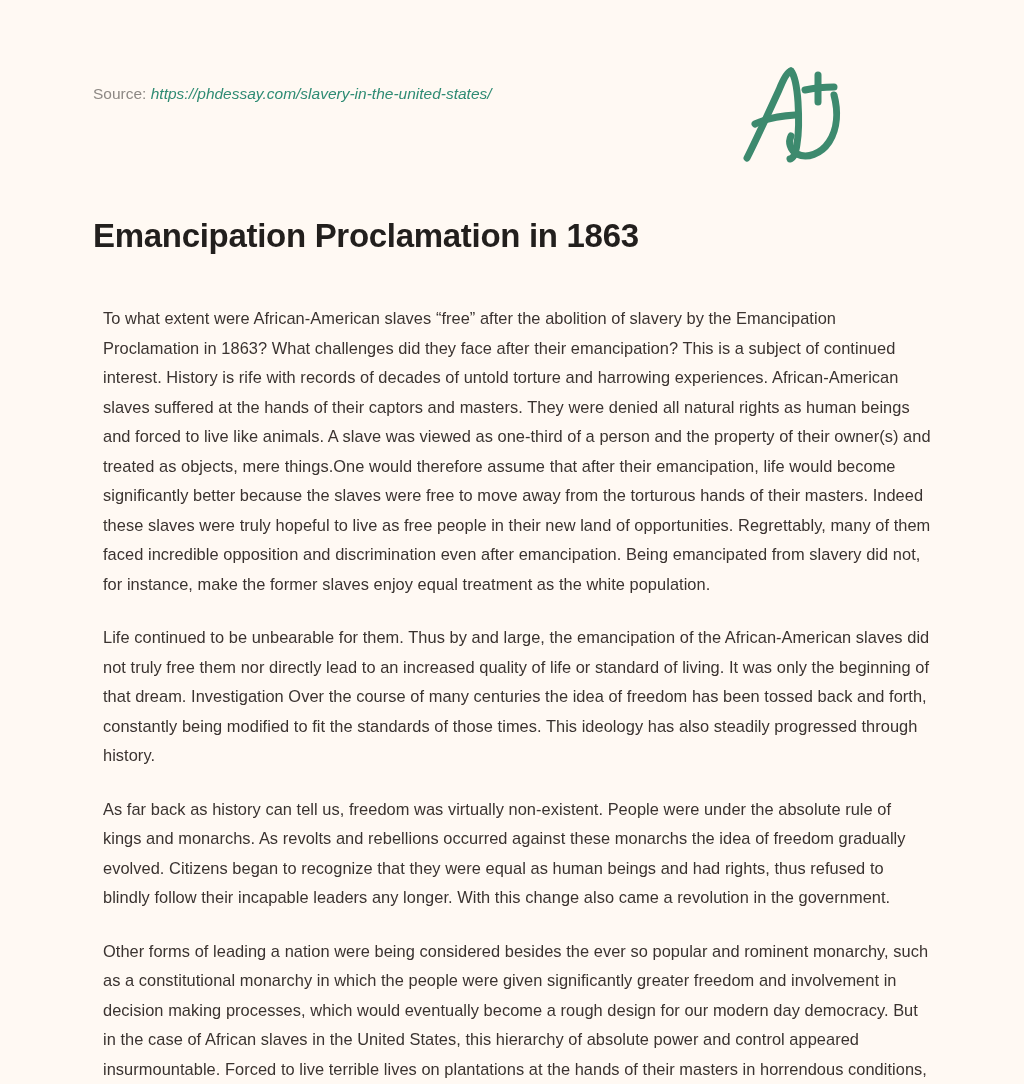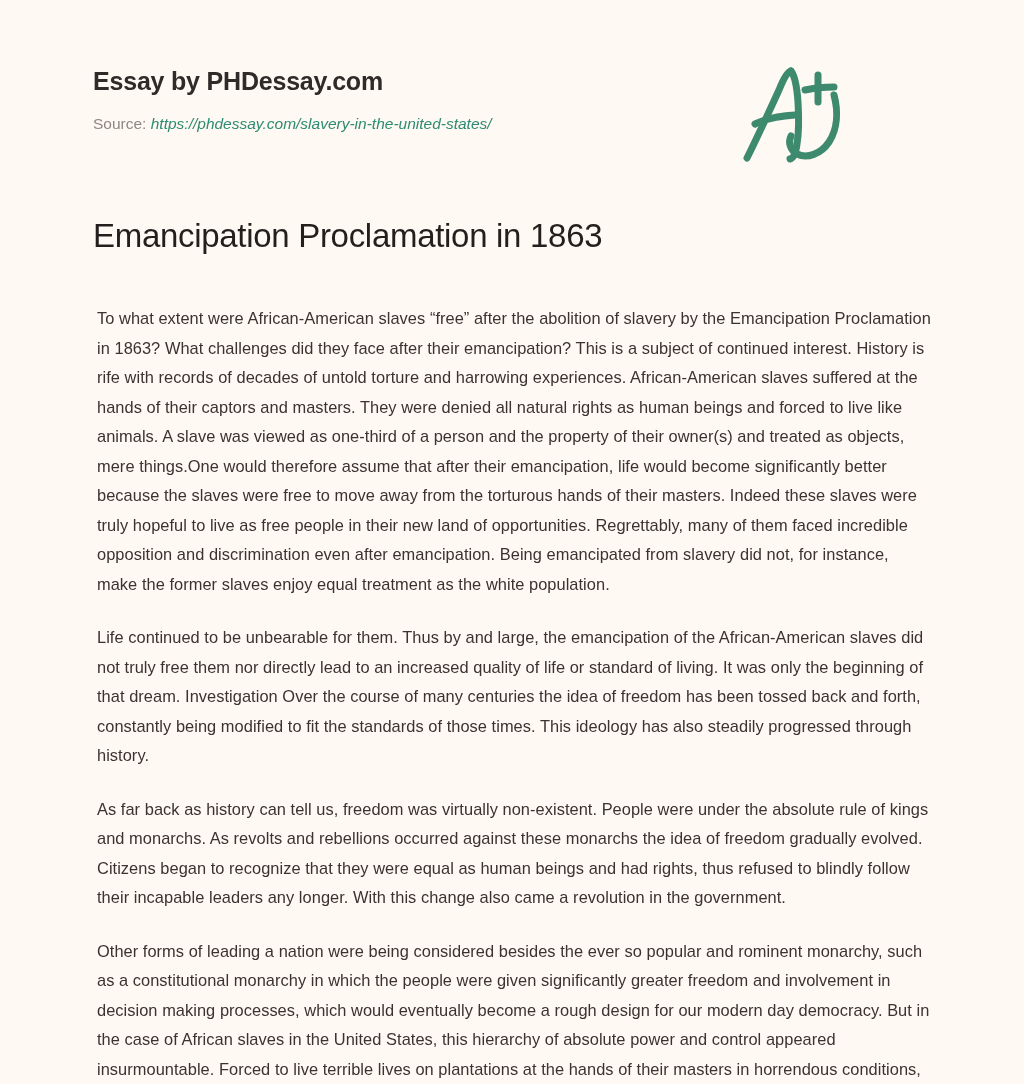--- a/index.html
+++ b/index.html
@@ -70,50 +70,49 @@
     width: 112px;
     height: 104px;
   }
 
   
   .essay-title {
     margin: 0;
     padding-top: 64px;
     font-size: 33px;
     line-height: 40px;
-    font-weight: normal;
+    font-weight: bold;
     letter-spacing: -0.3px;
     color: #221f1d;
   }
 
   
   .essay-body {
     padding-top: 48px;
     width: 838px;
   }
   .essay-body p {
-    margin: 0 0 24px 4px;
+    margin: 0 0 24px 10px;
     font-size: 16.4px;
     line-height: 29.5px;
     color: #3a3330;
     text-align: left;
     letter-spacing: 0.05px;
   }
   .essay-body p:last-child {
     margin-bottom: 0;
   }
 </style>
 </head>
 <body>
 
 <div class="page">
 
   <div class="doc-header">
 
-    <h1 class="brand-title">Essay by PHDessay.com</h1>
 
     <div class="source-line">
       <span class="source-label">Source:</span>
       <a class="source-url" href="#">https://phdessay.com/slavery-in-the-united-states/</a>
     </div>
 
     <div class="logo">
       <svg viewBox="0 0 112 104" xmlns="http://www.w3.org/2000/svg" aria-hidden="true">
         <g fill="none" stroke="#3d8a6e" stroke-linecap="round" stroke-linejoin="round">
 

